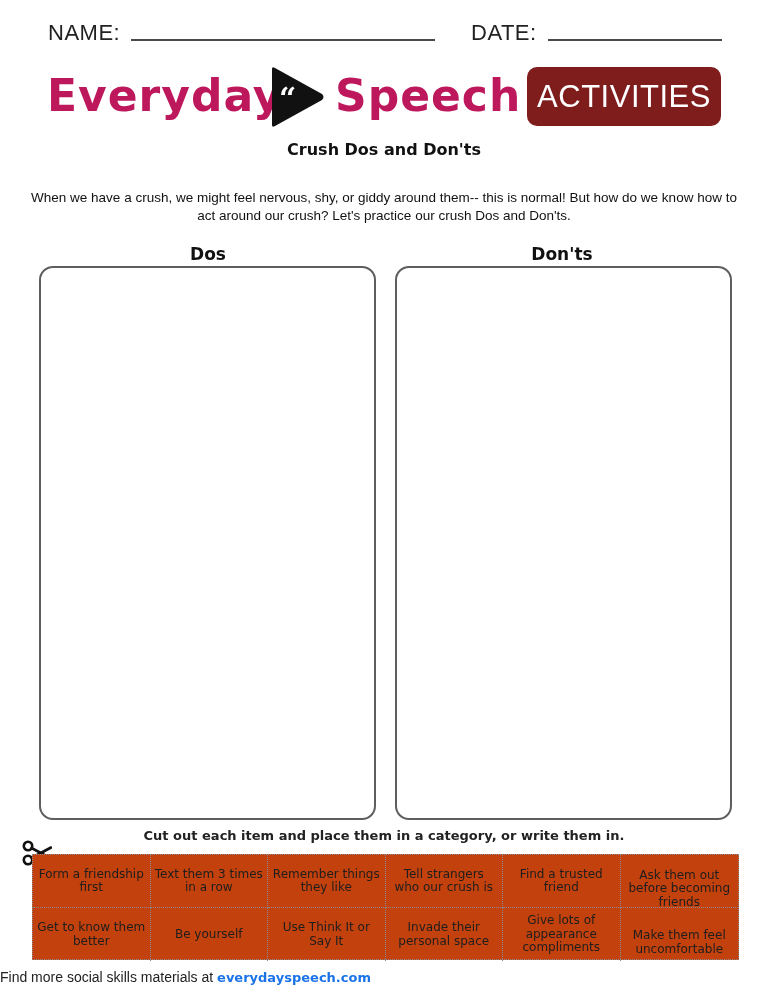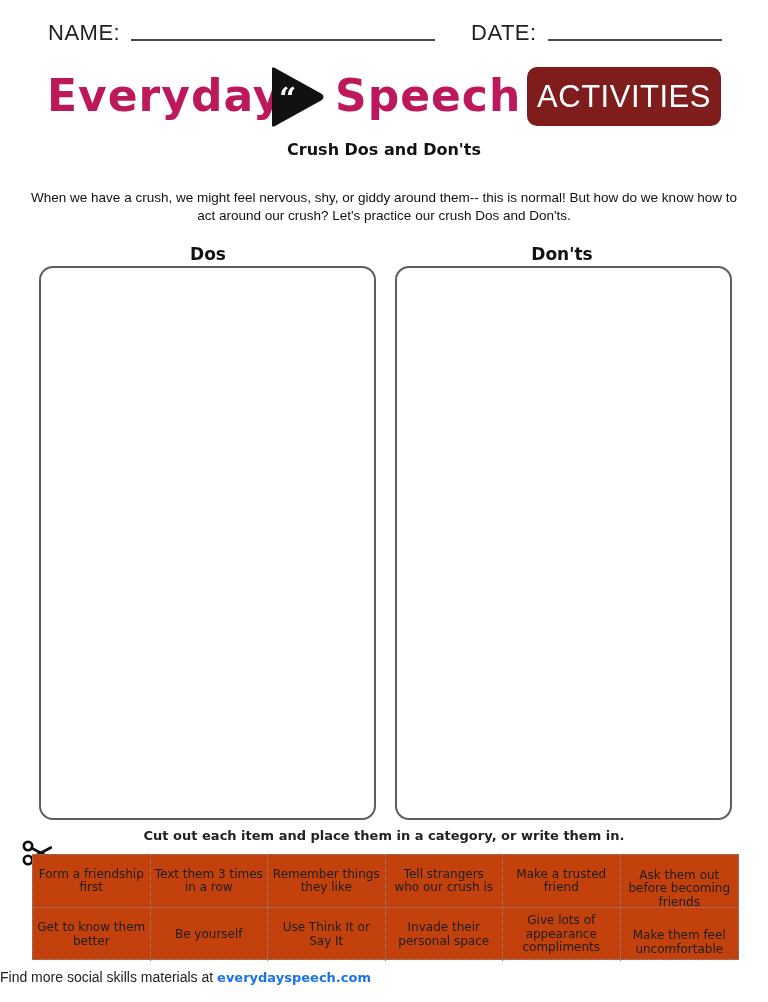--- a/index.html
+++ b/index.html
@@ -70,21 +70,21 @@
     <path d="M9.5 8 L29 18.5" stroke="#111" stroke-width="2.6" stroke-linecap="round"></path>
     <path d="M9.5 18 L29 7.5" stroke="#111" stroke-width="2.6" stroke-linecap="round"></path>
   </svg>
 </div>
 
 <div class="cut-table">
   <div class="cut-cell">Form a friendship first</div>
   <div class="cut-cell">Text them 3 times in a row</div>
   <div class="cut-cell">Remember things they like</div>
   <div class="cut-cell">Tell strangers who our crush is</div>
-  <div class="cut-cell">Make a trusted friend</div>
+  <div class="cut-cell">Find a trusted friend</div>
   <div class="cut-cell">Ask them out before becoming friends</div>
   <div class="cut-cell">Get to know them better</div>
   <div class="cut-cell">Be yourself</div>
   <div class="cut-cell">Use Think It or Say It</div>
   <div class="cut-cell">Invade their personal space</div>
   <div class="cut-cell">Give lots of appearance compliments</div>
   <div class="cut-cell">Make them feel uncomfortable</div>
 </div>
 
 <div class="footer">

